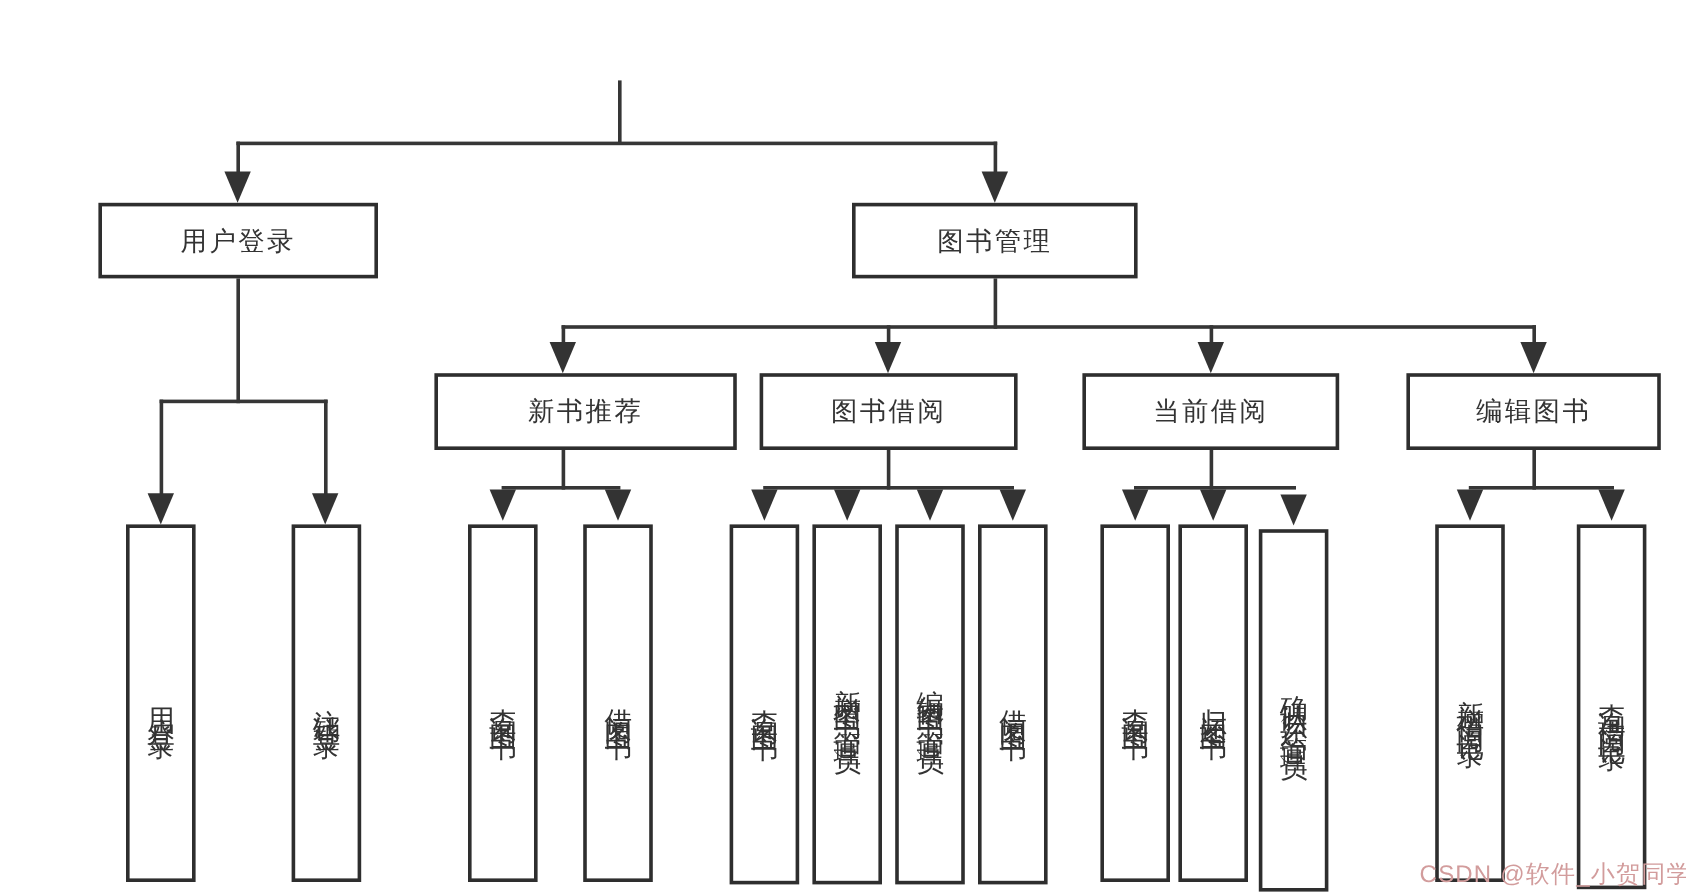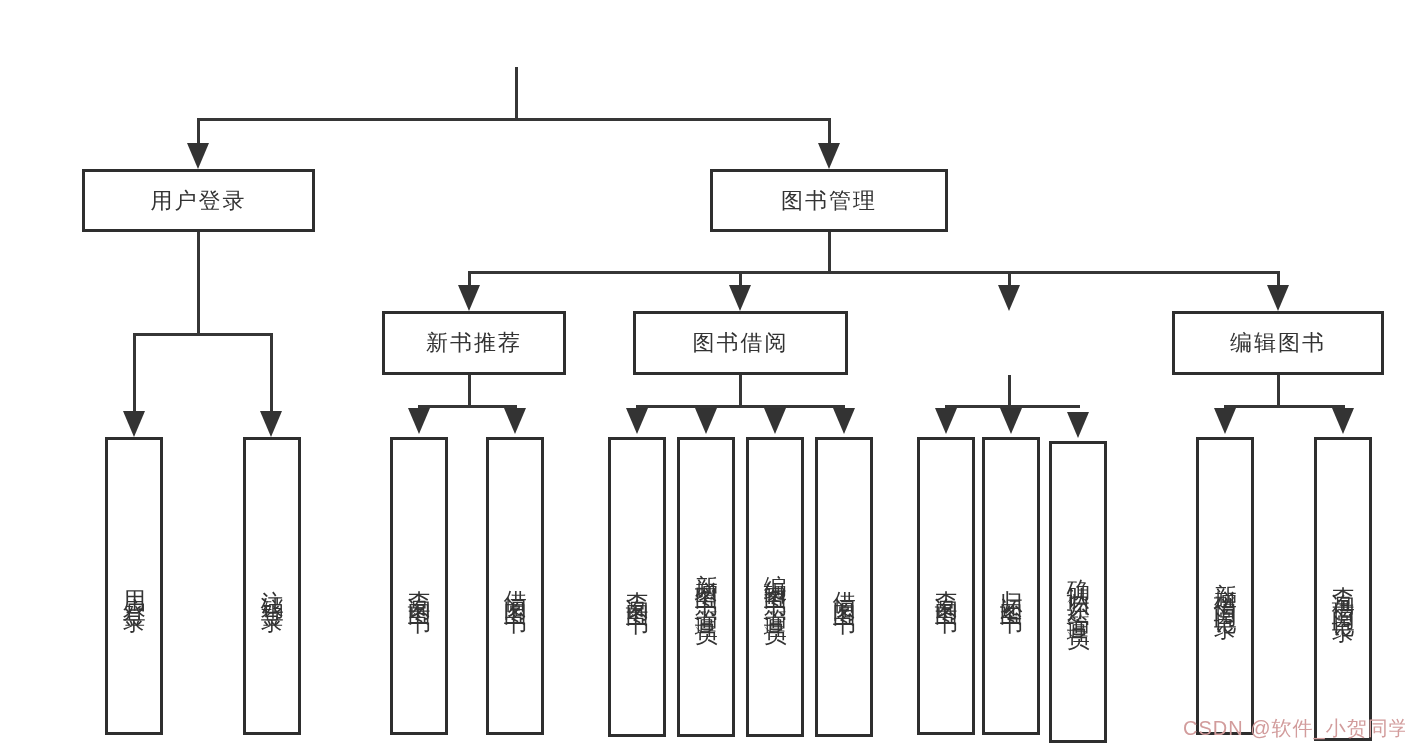--- a/index.html
+++ b/index.html
@@ -66,25 +66,28 @@
 <div id="canvas">
 
 
   <div class="node hbox" style="left:82px; top:169px; width:233px; height:63px;">
     <span>用户登录</span>
   </div>
   <div class="node hbox" style="left:710px; top:169px; width:238px; height:63px;">
     <span>图书管理</span>
   </div>
 
-  <div class="node hbox" style="left:382px; top:311px; width:184px; height:64px;">
+  <div class="node hbox" style="left:362px; top:311px; width:252px; height:64px;">
     <span>新书推荐</span>
   </div>
   <div class="node hbox" style="left:633px; top:311px; width:215px; height:64px;text-align:right;">
     <span>图书借阅</span>
+  </div>
+  <div class="node hbox" style="left:902px; top:311px; width:214px; height:64px;">
+    <span>当前借阅</span>
   </div>
   <div class="node hbox" style="left:1172px; top:311px; width:212px; height:64px;">
     <span>编辑图书</span>
   </div>
 
   <div class="node vbox" style="left:105px; top:437px; width:58px; height:298px;">
     <span>用户登录</span>
   </div>
   <div class="node vbox" style="left:243px; top:437px; width:58px; height:298px;">
     <span>注销登录</span>

